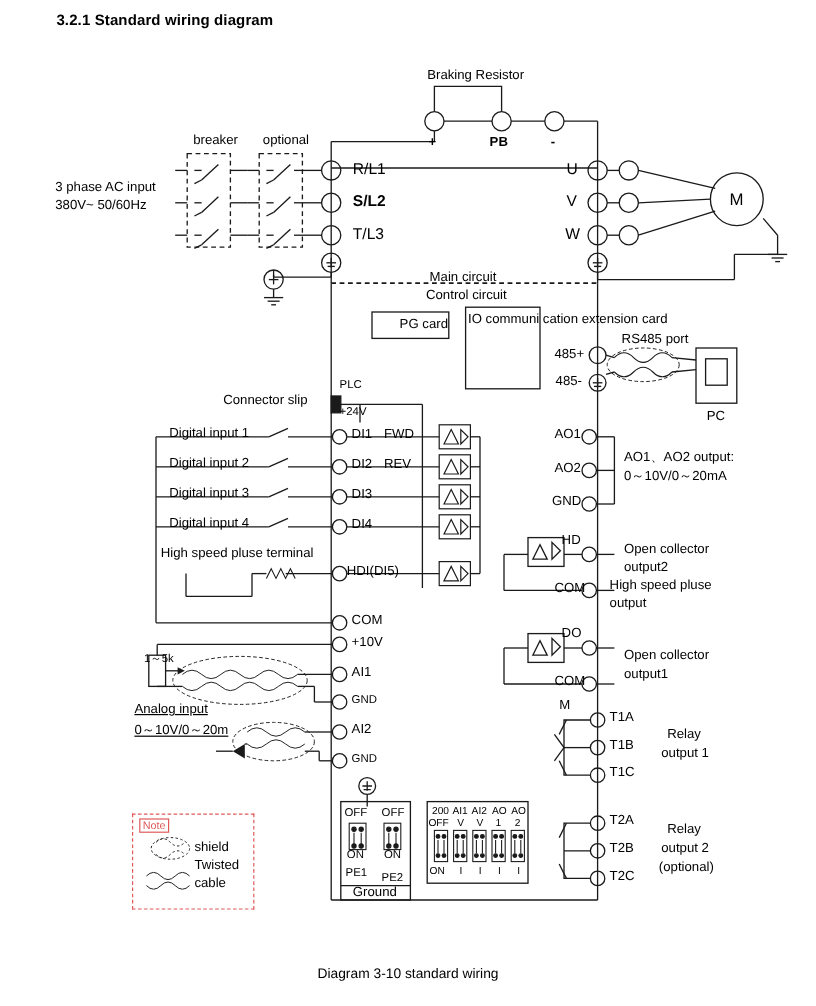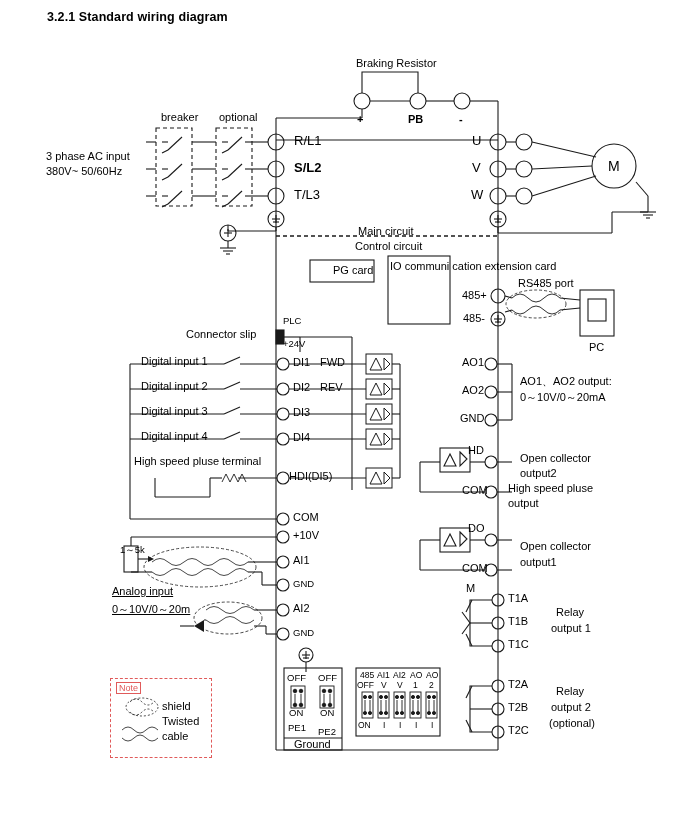--- a/index.html
+++ b/index.html
@@ -525,21 +525,21 @@
   <div class="lbl" style="left:549px; top:717px;">(optional)</div>
 
   <div class="lbl small" style="left:287px; top:673px;">OFF</div>
   <div class="lbl small" style="left:318px; top:673px;">OFF</div>
   <div class="lbl small" style="left:289px; top:708px;">ON</div>
   <div class="lbl small" style="left:320px; top:708px;">ON</div>
   <div class="lbl small" style="left:288px; top:723px;">PE1</div>
   <div class="lbl small" style="left:318px; top:727px;">PE2</div>
   <div class="lbl" style="left:294px; top:738px;">Ground</div>
 
-  <div class="lbl tiny" style="left:360px; top:671px;">485</div>
+  <div class="lbl tiny" style="left:360px; top:671px;">200</div>
   <div class="lbl tiny" style="left:377px; top:671px;">AI1</div>
   <div class="lbl tiny" style="left:393px; top:671px;">AI2</div>
   <div class="lbl tiny" style="left:410px; top:671px;">AO</div>
   <div class="lbl tiny" style="left:413px; top:681px;">1</div>
   <div class="lbl tiny" style="left:426px; top:671px;">AO</div>
   <div class="lbl tiny" style="left:429px; top:681px;">2</div>
   <div class="lbl tiny" style="left:357px; top:681px;">OFF</div>
   <div class="lbl tiny" style="left:381px; top:681px;">V</div>
   <div class="lbl tiny" style="left:397px; top:681px;">V</div>
   <div class="lbl tiny" style="left:358px; top:721px;">ON</div>
@@ -547,13 +547,14 @@
   <div class="lbl tiny" style="left:399px; top:721px;">I</div>
   <div class="lbl tiny" style="left:415px; top:721px;">I</div>
   <div class="lbl tiny" style="left:431px; top:721px;">I</div>
 
   <div class="note-box"></div>
   <div class="note-tag">Note</div>
   <div class="lbl" style="left:162px; top:700px;">shield</div>
   <div class="lbl" style="left:162px; top:715px;">Twisted</div>
   <div class="lbl" style="left:162px; top:730px;">cable</div>
 
+  <div class="caption">Diagram 3-10    standard wiring</div>
 </div>
 
 </body></html>

